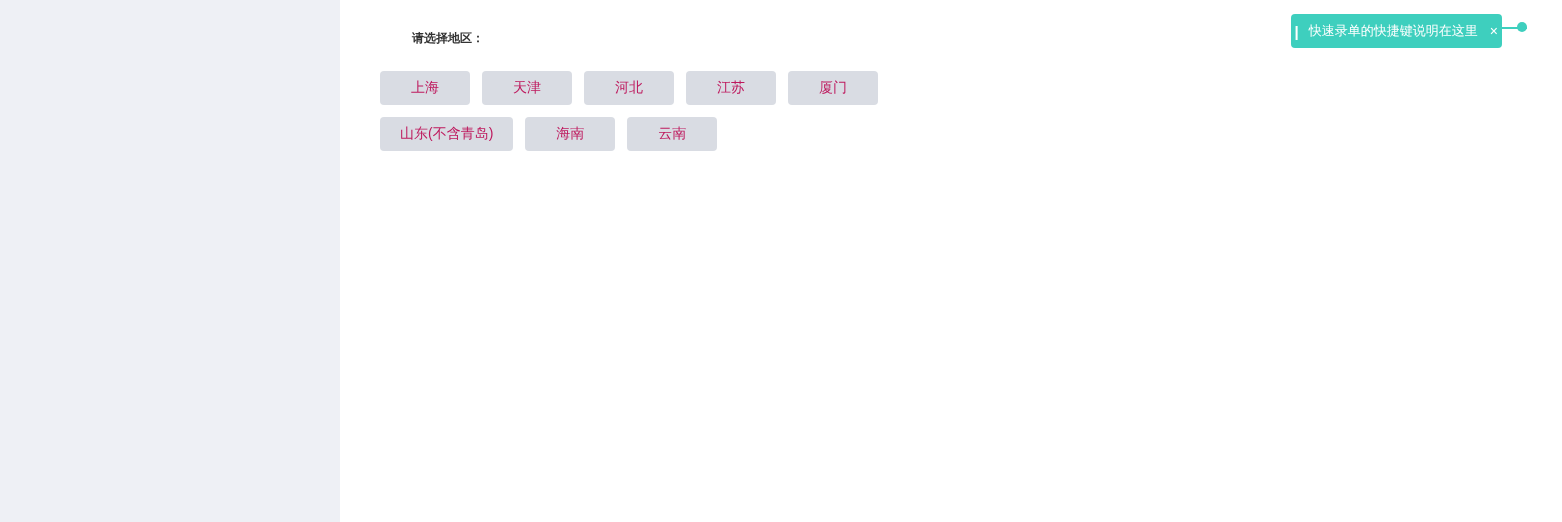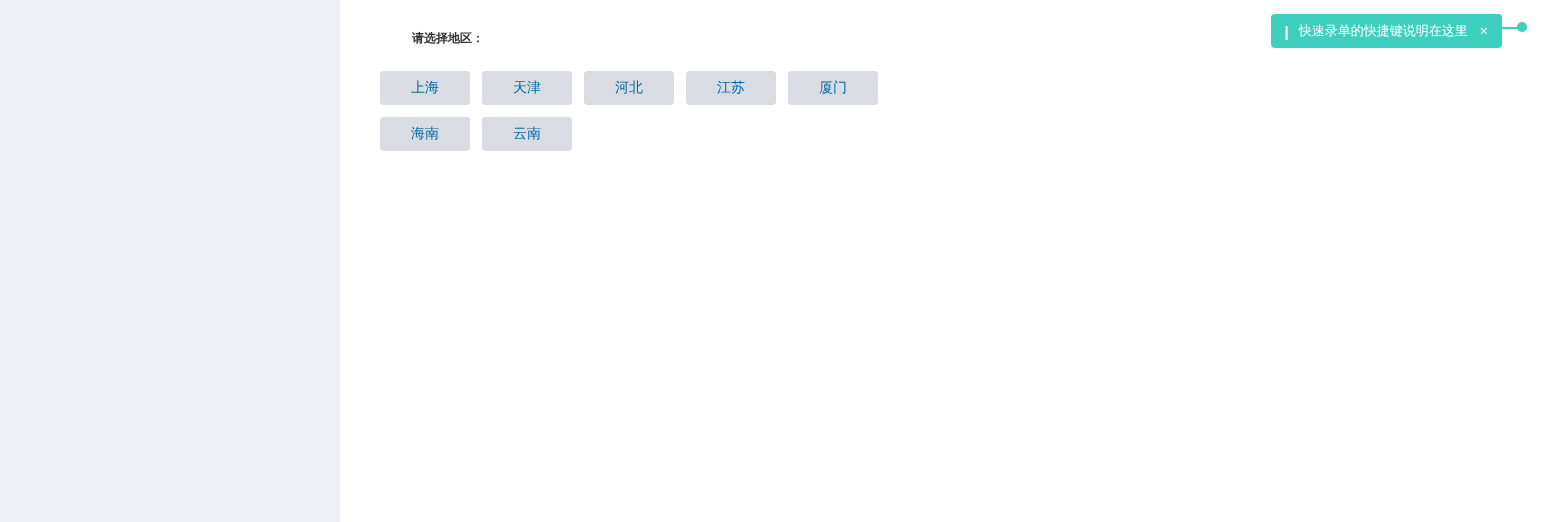--- a/index.html
+++ b/index.html
@@ -52,36 +52,36 @@
     }
 
     .region-btn {
       display: inline-flex;
       align-items: center;
       justify-content: center;
       padding: 8px 20px;
       background: #d9dce3;
       border: none;
       border-radius: 4px;
-      color: #0369a1;
+      color: #be185d;
       font-size: 14px;
       cursor: pointer;
       min-width: 90px;
       white-space: nowrap;
     }
 
     
     .tooltip-banner {
       position: absolute;
       top: 14px;
       right: 60px;
       background: #3ecfbe;
       color: #fff;
       font-size: 13px;
-      padding: 8px 14px;
+      padding: 8px 4px;
       border-radius: 4px;
       display: flex;
       align-items: center;
       gap: 8px;
       white-space: nowrap;
     }
 
     .tooltip-banner::before {
       content: '|';
       font-weight: bold;
@@ -125,20 +125,21 @@
 
   <div class="region-buttons-row">
     <button class="region-btn">上海</button>
     <button class="region-btn">天津</button>
     <button class="region-btn">河北</button>
     <button class="region-btn">江苏</button>
     <button class="region-btn">厦门</button>
   </div>
 
   <div class="region-buttons-row">
+    <button class="region-btn">山东(不含青岛)</button>
     <button class="region-btn">海南</button>
     <button class="region-btn">云南</button>
   </div>
 </div>
 
 <div class="tooltip-banner">
   <span>快速录单的快捷键说明在这里</span>
   <span class="tooltip-close">×</span>
 </div>
 <div class="tooltip-line"></div>

